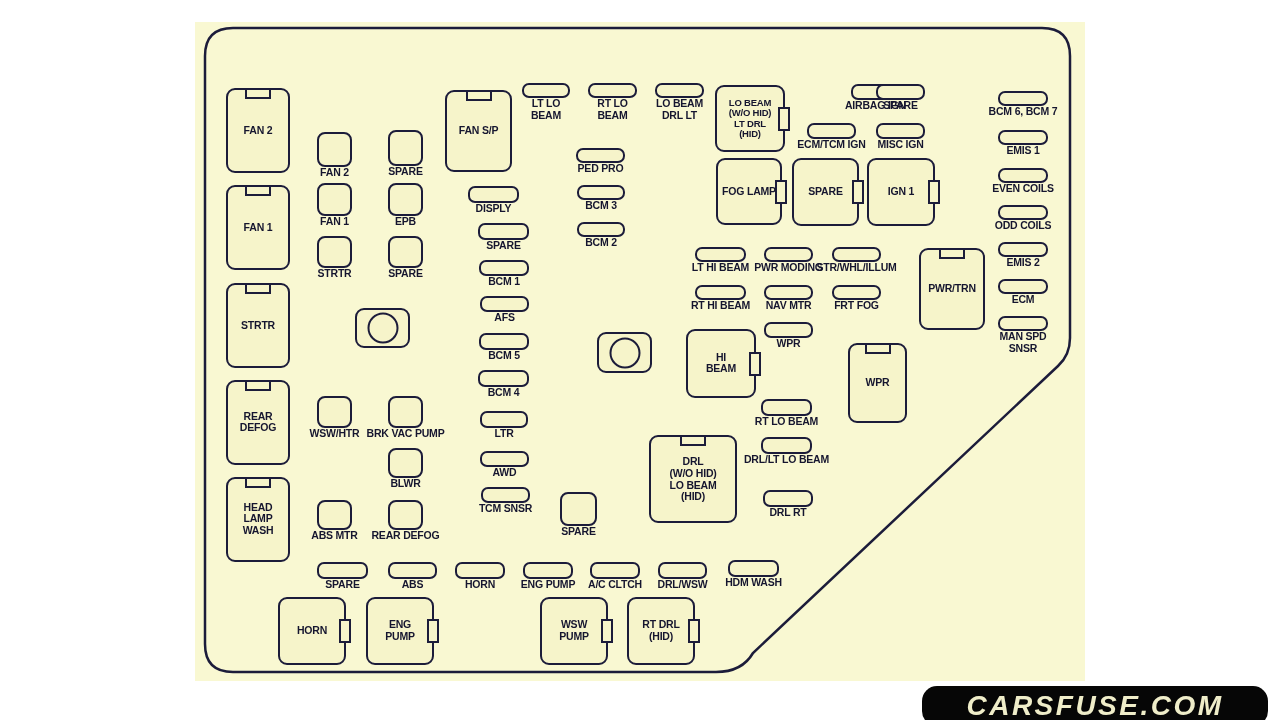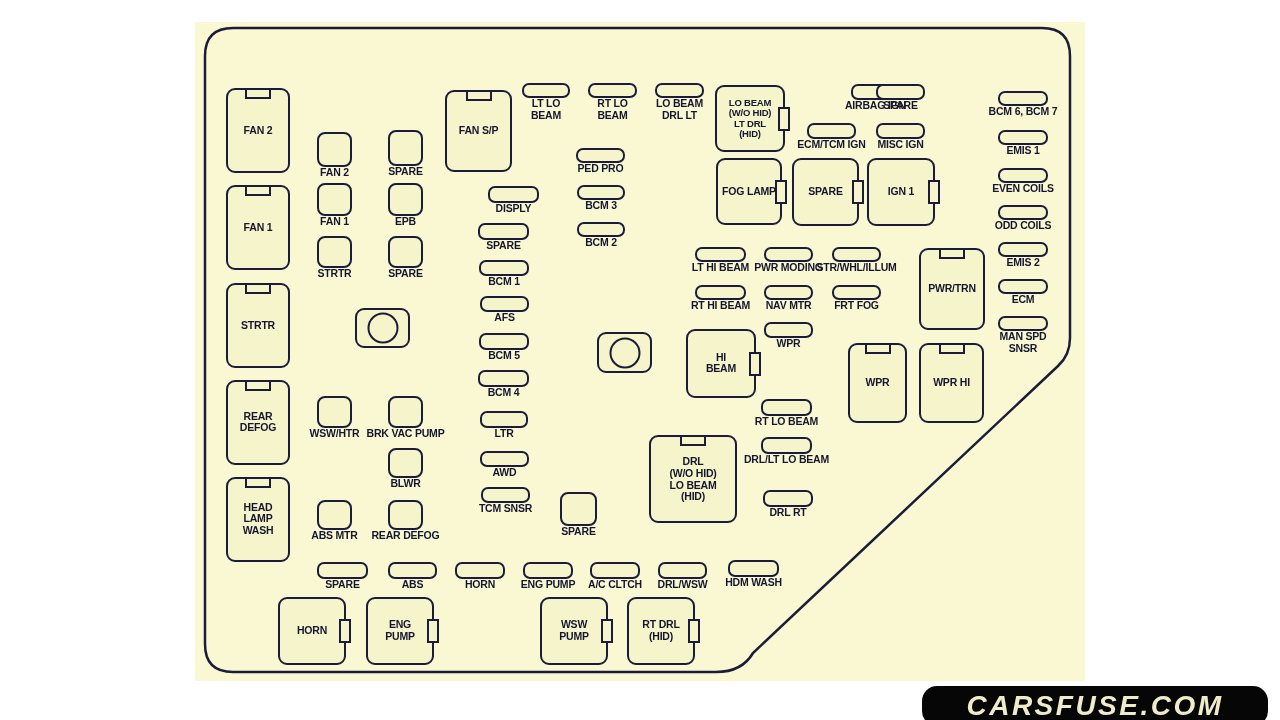--- a/index.html
+++ b/index.html
@@ -159,21 +159,21 @@
       </div>
       <div class="item fuse" style="left: 576px; top: 148px; width: 49px; height: 15px;">
         <span class="lbl below">PED PRO</span>
       </div>
       <div class="item fuse" style="left: 577px; top: 185px; width: 48px; height: 15px;">
         <span class="lbl below">BCM 3</span>
       </div>
       <div class="item fuse" style="left: 577px; top: 222px; width: 48px; height: 15px;">
         <span class="lbl below">BCM 2</span>
       </div>
-      <div class="item fuse" style="left: 488px; top: 186px; width: 51px; height: 17px;">
+      <div class="item fuse" style="left: 468px; top: 186px; width: 51px; height: 17px;">
         <span class="lbl below">DISPLY</span>
       </div>
       <div class="item fuse" style="left: 478px; top: 223px; width: 51px; height: 17px;">
         <span class="lbl below">SPARE</span>
       </div>
       <div class="item fuse" style="left: 479px; top: 260px; width: 50px; height: 16px;">
         <span class="lbl below">BCM 1</span>
       </div>
       <div class="item fuse" style="left: 480px; top: 296px; width: 49px; height: 16px;">
         <span class="lbl below">AFS</span>
@@ -269,24 +269,20 @@
 BEAM</span>
       </div>
       <div class="item block" style="left: 919px; top: 248px; width: 66px; height: 82px;">
         <span class="tab tab-top"></span>
         <span class="lbl inside">PWR/TRN</span>
       </div>
       <div class="item block" style="left: 848px; top: 343px; width: 59px; height: 80px;">
         <span class="tab tab-top"></span>
         <span class="lbl inside">WPR</span>
       </div>
-      <div class="item block" style="left: 919px; top: 343px; width: 65px; height: 80px;">
-        <span class="tab tab-top"></span>
-        <span class="lbl inside">WPR HI</span>
-      </div>
       <div class="item block" style="left: 649px; top: 435px; width: 88px; height: 88px;">
         <span class="tab tab-top"></span>
         <span class="lbl inside">DRL
 (W/O HID)
 LO BEAM
 (HID)</span>
       </div>
       <div class="item block" style="left: 278px; top: 597px; width: 68px; height: 68px;">
         <span class="tab tab-right"></span>
         <span class="lbl inside">HORN</span>

